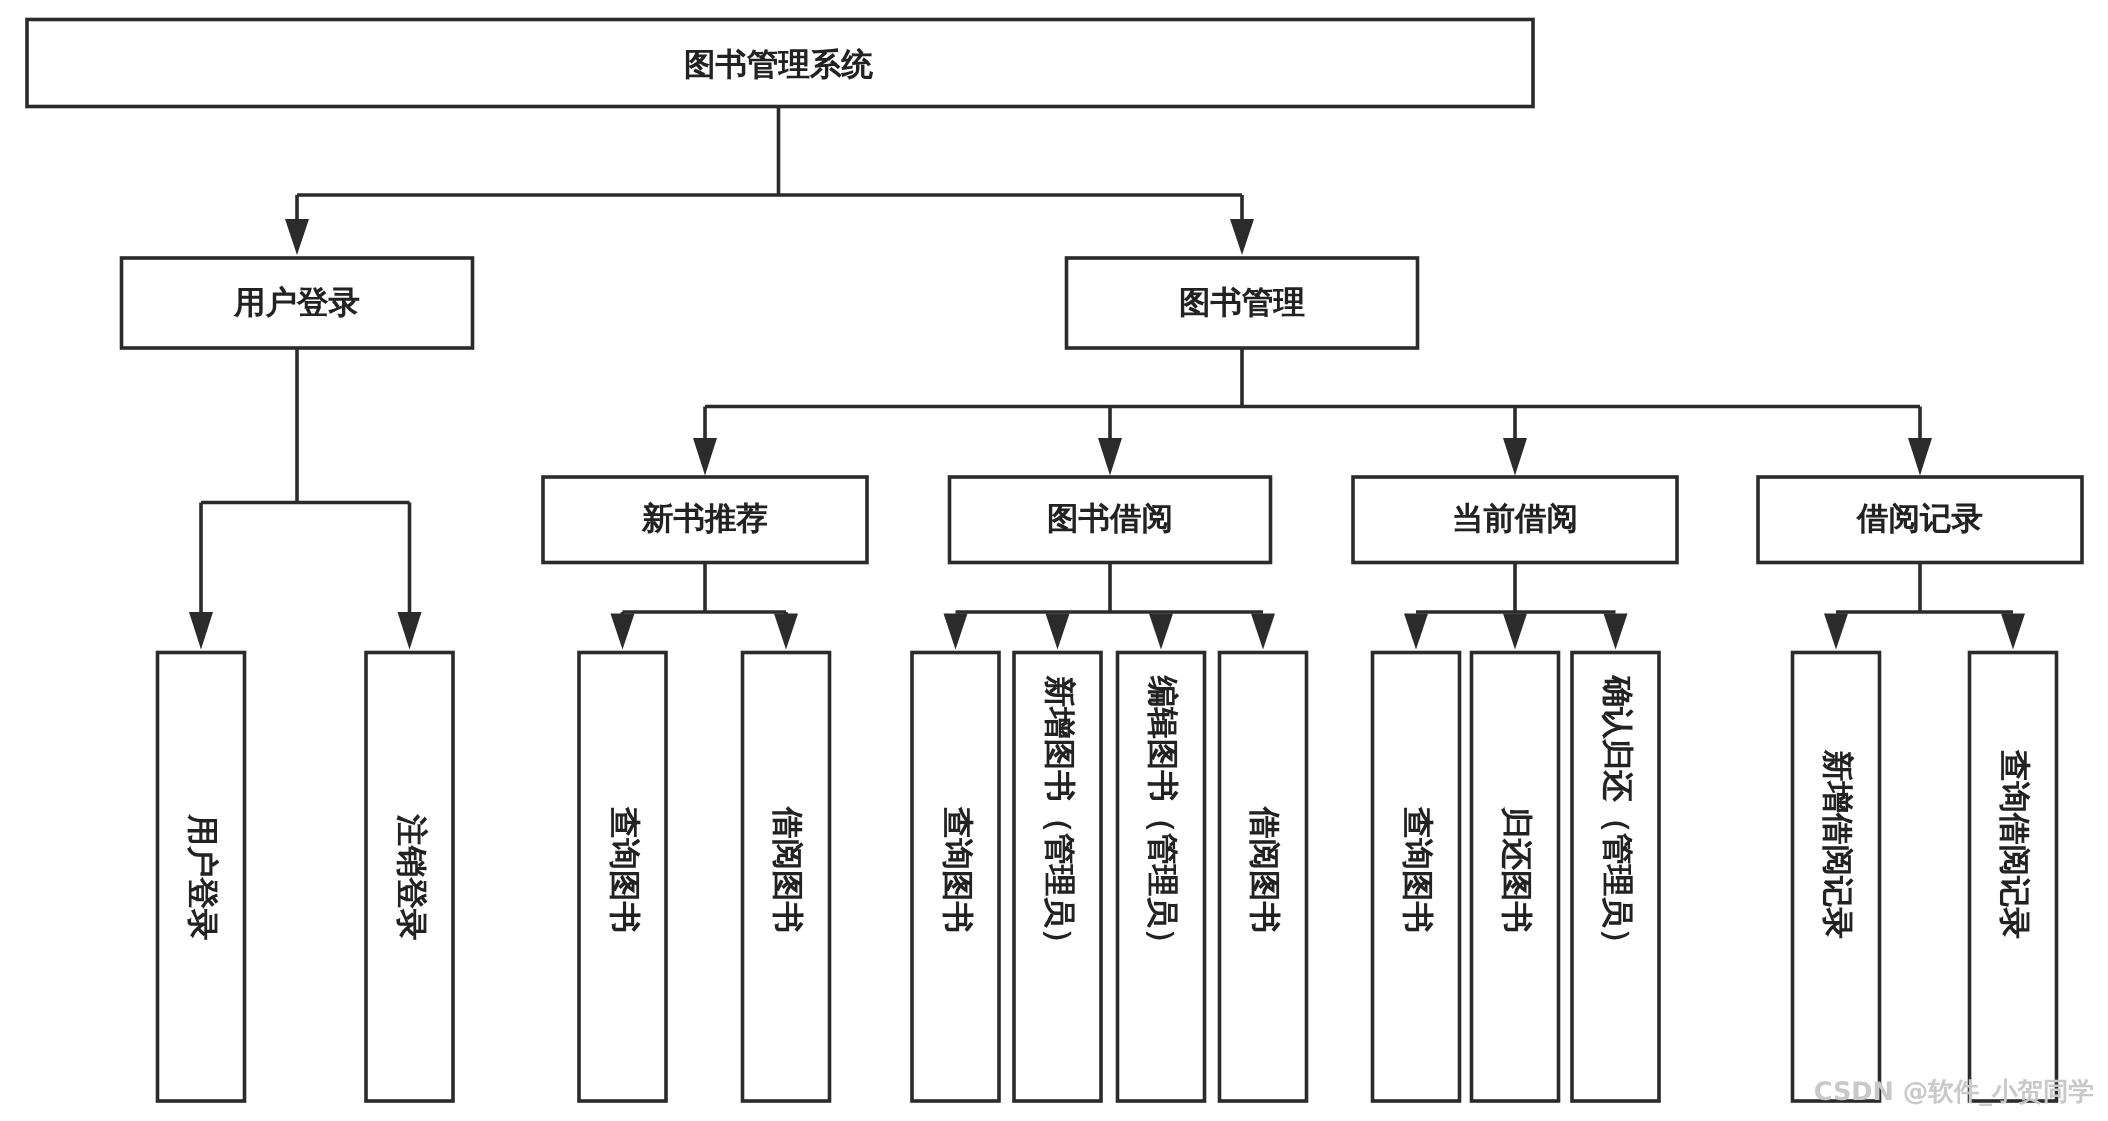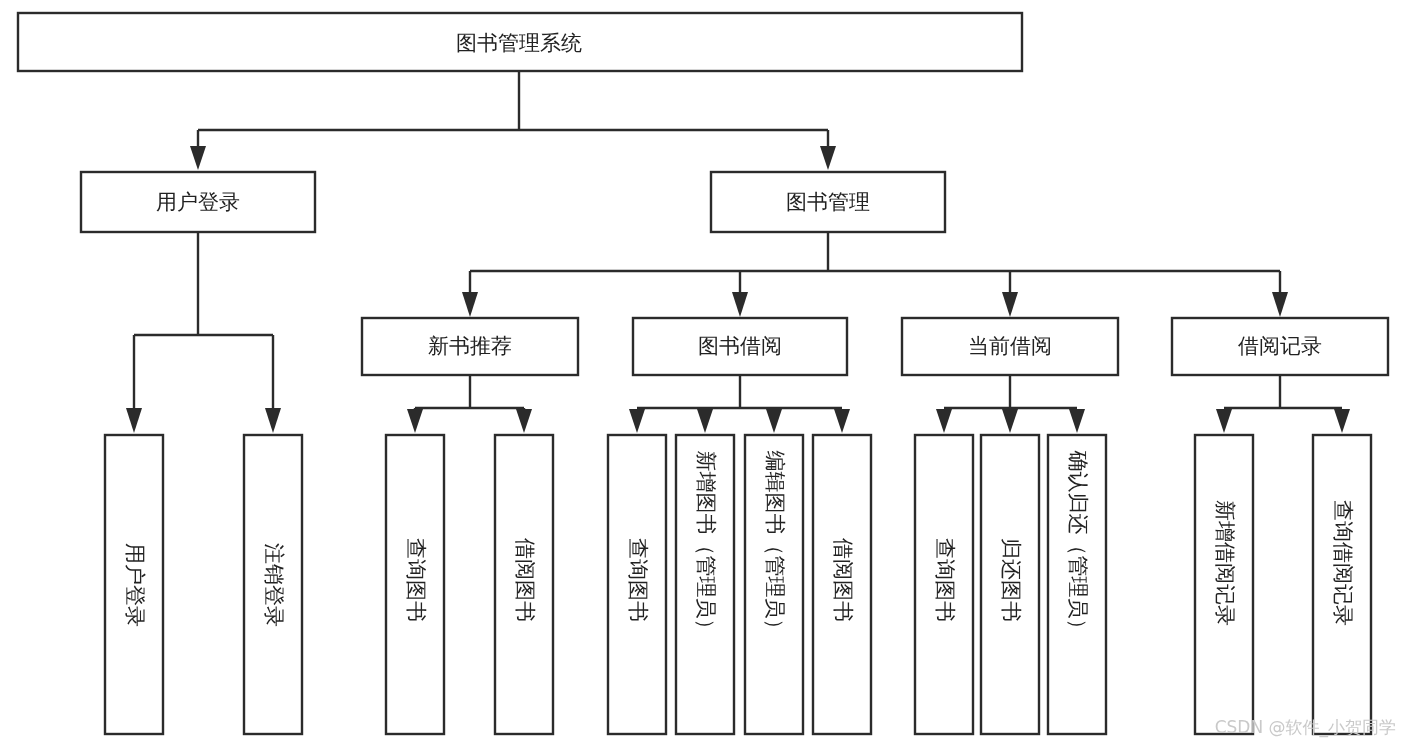--- a/index.html
+++ b/index.html
@@ -12,20 +12,21 @@
     width: 1405px;
     height: 747px;
     font-family: "DejaVu Sans", "Liberation Sans", sans-serif;
     overflow: hidden;
     position: relative;
   }
   #diagram-root {
     position: relative;
     width: 1405px;
     height: 592px;
+    font-weight: bold;
   }
   svg.chart-svg {
     position: absolute;
     top: 0;
     left: 0;
     width: 1405px;
     height: 747px;
     display: block;
   }
   .node-box {

